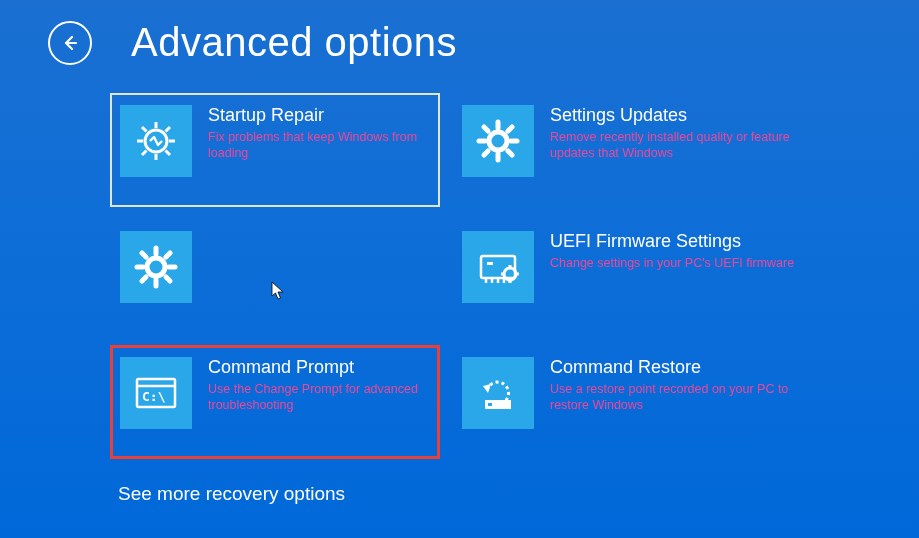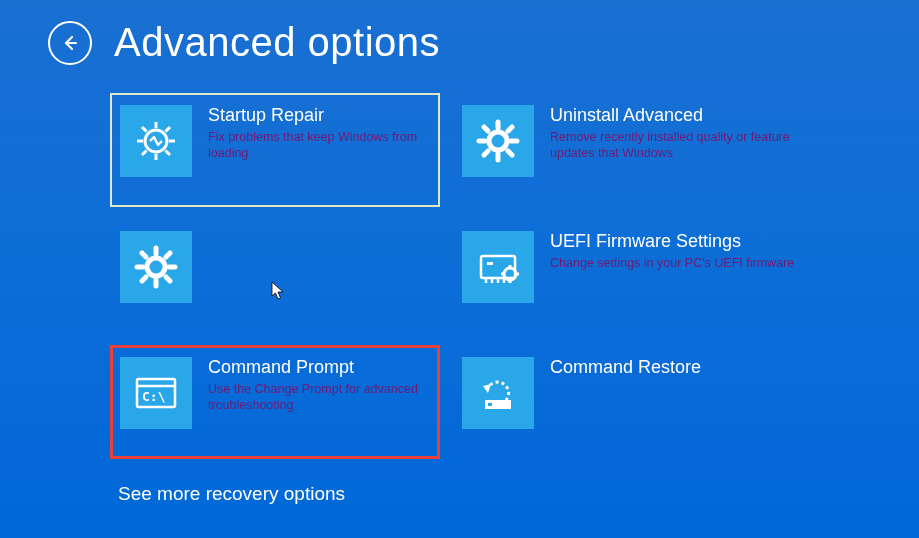--- a/index.html
+++ b/index.html
@@ -10,20 +10,21 @@
     overflow: hidden;
     font-family: "Segoe UI", "Segoe UI Light", Arial, sans-serif;
     background: linear-gradient(180deg, #1a6fd1 0%, #0f6ed7 40%, #0068d9 100%);
     color: #ffffff;
   }
   .header {
     display: flex;
     align-items: center;
     padding-top: 20px;
     padding-left: 48px;
+    gap: 17px;
   }
   .back-btn {
     width: 40px;
     height: 40px;
     border: 2px solid #fff;
     border-radius: 50%;
     display: flex;
     align-items: center;
     justify-content: center;
     margin-right: 22px;
@@ -74,21 +75,21 @@
   .tile-title {
     font-size: 18px;
     font-weight: 400;
     margin-bottom: 2px;
     line-height: 1.2;
   }
   .tile-desc {
     font-size: 12.5px;
     font-weight: 400;
     line-height: 1.35;
-    color: #701a75;
+    color: #ec4899;
   }
   .footer-link {
     padding-left: 118px;
     padding-top: 24px;
     font-size: 19px;
     font-weight: 400;
     cursor: pointer;
   }
   .cursor {
     position: absolute;
@@ -146,21 +147,21 @@
           <line x1="4" y1="23" x2="10" y2="23"></line>
             <line x1="36" y1="23" x2="42" y2="23"></line>
           <line x1="9" y1="9" x2="13" y2="13"></line>
             <line x1="33" y1="33" x2="37" y2="37"></line>
           <line x1="9" y1="37" x2="13" y2="33"></line>
             <line x1="33" y1="13" x2="37" y2="9"></line>
         </g>
       </svg>
     </div>
     <div class="text-col">
-      <div class="tile-title">Uninstall Advanced</div>
+      <div class="tile-title">Settings Updates</div>
       <div class="tile-desc">Remove recently installed quality or feature updates that Windows</div>
     </div>
   </div>
 
   <div class="tile">
     <div class="icon-box">
       <svg width="46" height="46" viewBox="0 0 46 46">
         <circle cx="23" cy="23" r="9" fill="none" stroke="#fff" stroke-width="5"></circle>
         <g stroke="#fff" stroke-width="5" stroke-linecap="round">
           <line x1="23" y1="4" x2="23" y2="10"></line>
@@ -221,20 +222,21 @@
     <div class="icon-box">
       <svg width="50" height="46" viewBox="0 0 50 46">
         <path d="M14 20 A11 11 0 1 1 16 30" fill="none" stroke="#fff" stroke-width="3" stroke-dasharray="3 3"></path>
         <polygon points="10,16 18,14 15,23" fill="#fff"></polygon>
         <rect x="12" y="30" width="26" height="9" fill="#fff"></rect>
         <rect x="15" y="33" width="4" height="3" fill="#29a7e8"></rect>
       </svg>
     </div>
     <div class="text-col">
       <div class="tile-title">Command Restore</div>
+      <div class="tile-desc">Use a restore point recorded on your PC to restore Windows</div>
     </div>
   </div>
 
 </div>
 
 <div class="footer-link">See more recovery options</div>
 
 <svg class="cursor" width="14" height="20" viewBox="0 0 14 20">
   <path d="M1 1 L1 15 L4.5 12 L7 18 L9.5 17 L7 11 L12 11 Z" fill="#fff" stroke="#000" stroke-width="0.8"></path>
 </svg>

